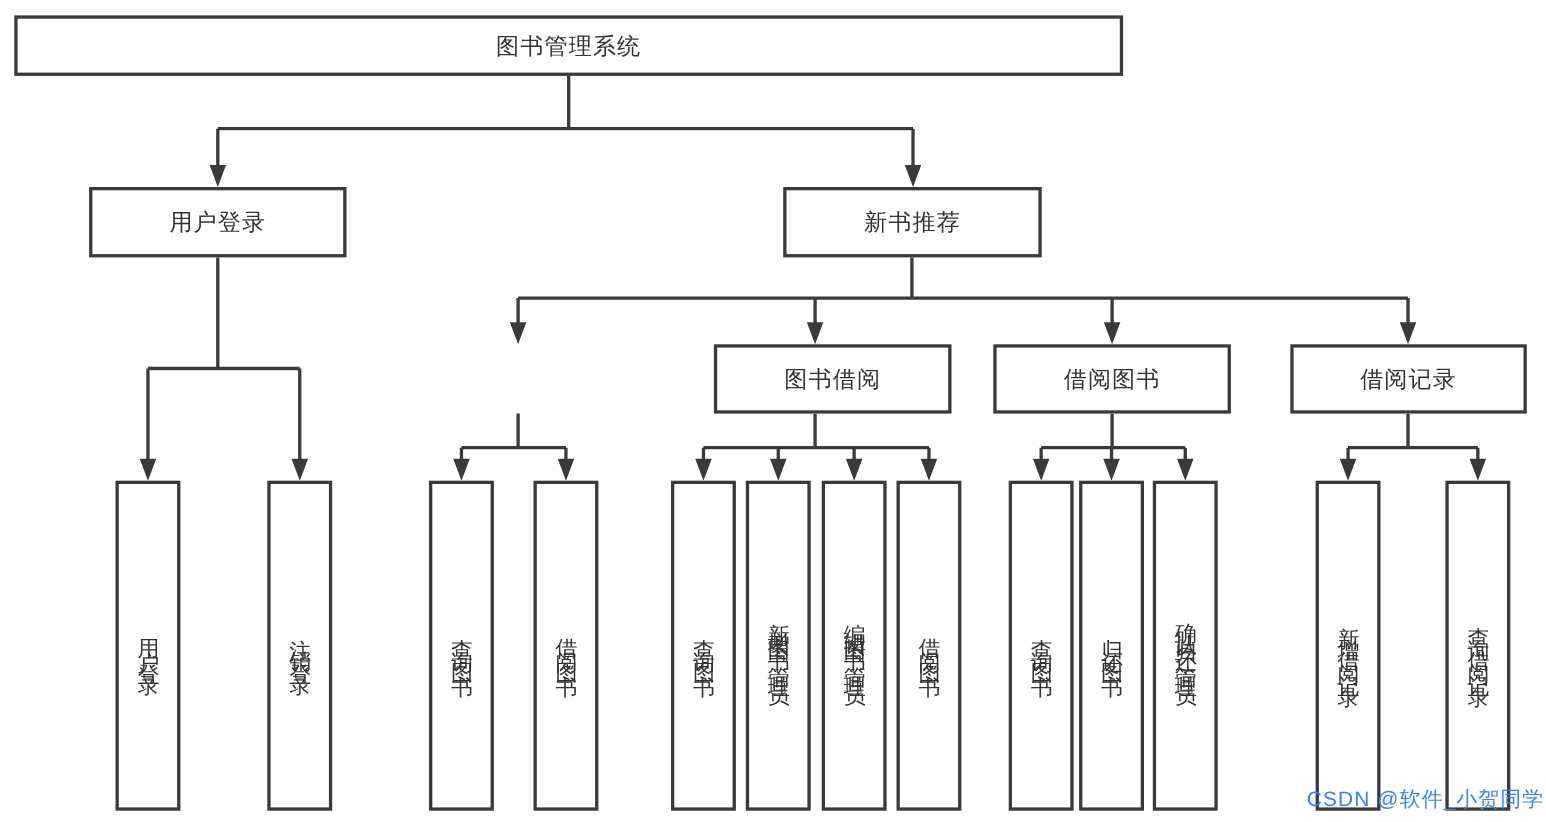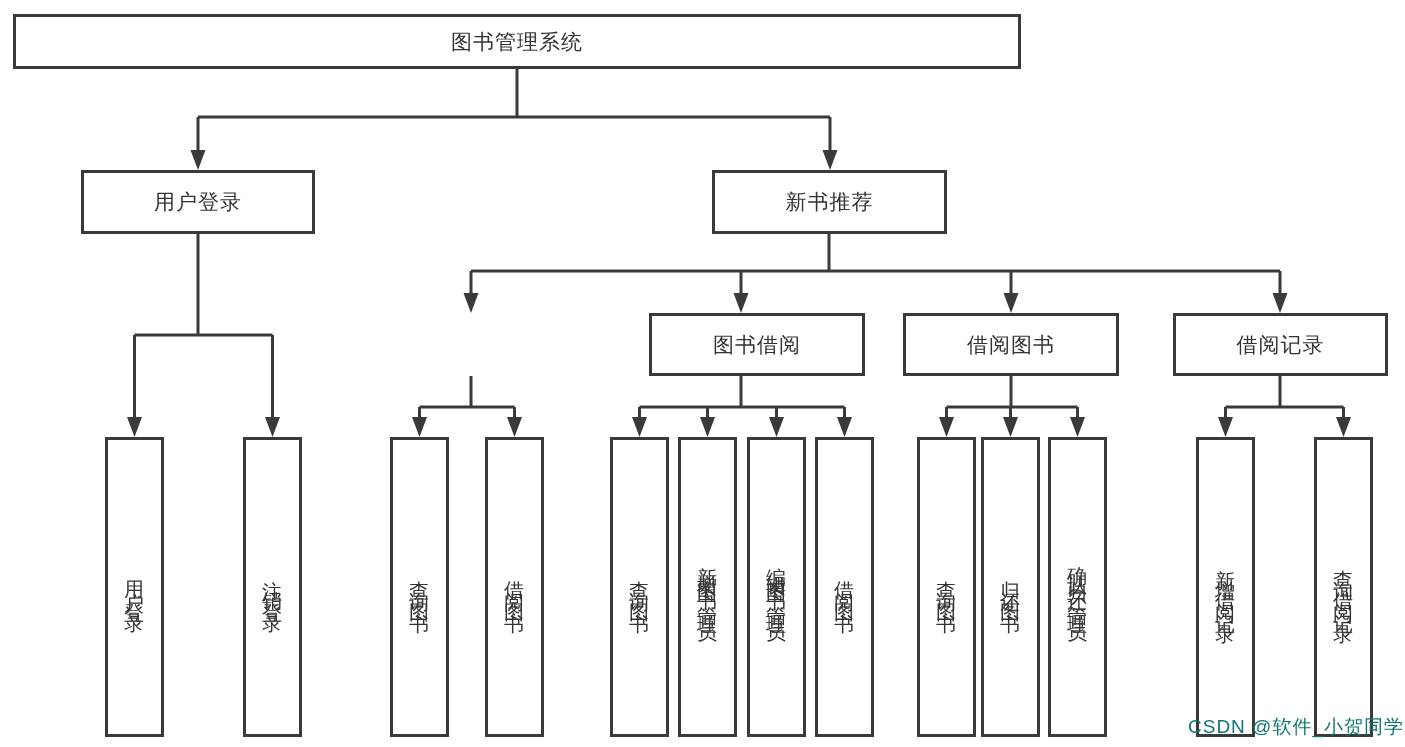--- a/index.html
+++ b/index.html
@@ -60,21 +60,21 @@
   #l-query-3       { left: 917px; }
   #l-return-book   { left: 981px; }
   #l-confirm-ret   { left: 1048px; }
   #l-add-record    { left: 1196px; }
   #l-query-record  { left: 1314px; }
   .watermark {
     position: absolute;
     left: 1188px;
     top: 714px;
     font-size: 19px;
-    color: #0f766e;
+    color: #3b82f6;
     letter-spacing: 1px;
     z-index: 3;
     white-space: nowrap;
   }
 </style>
 </head>
 <body>
 
 <div class="stage">
 

